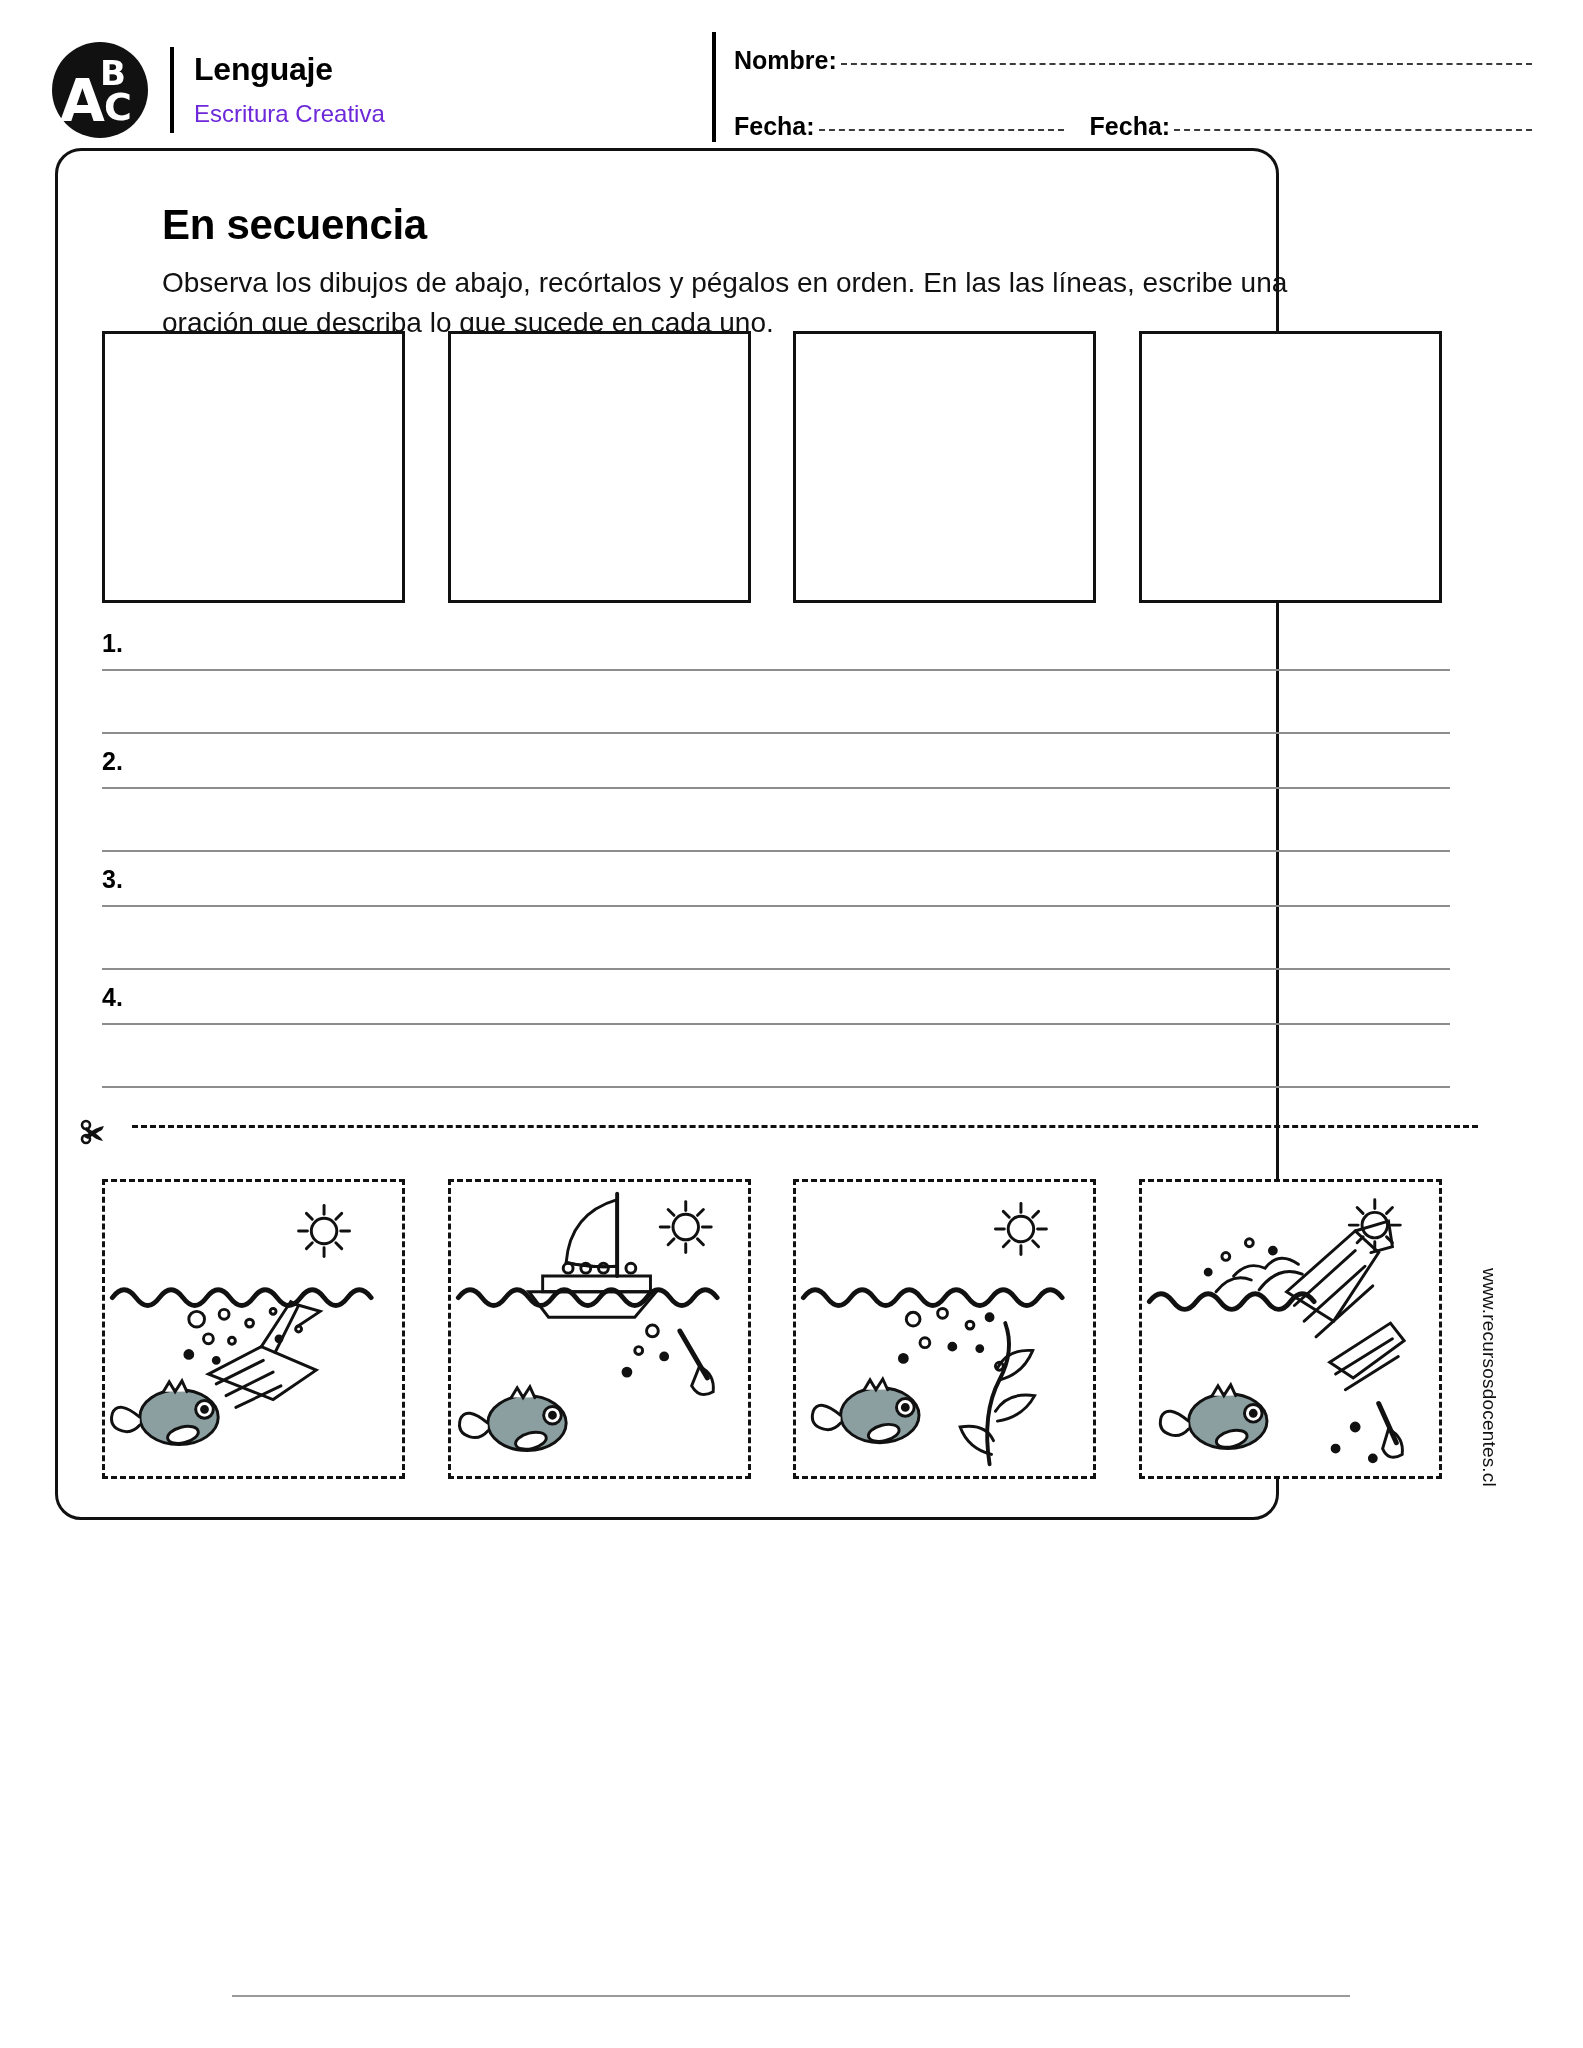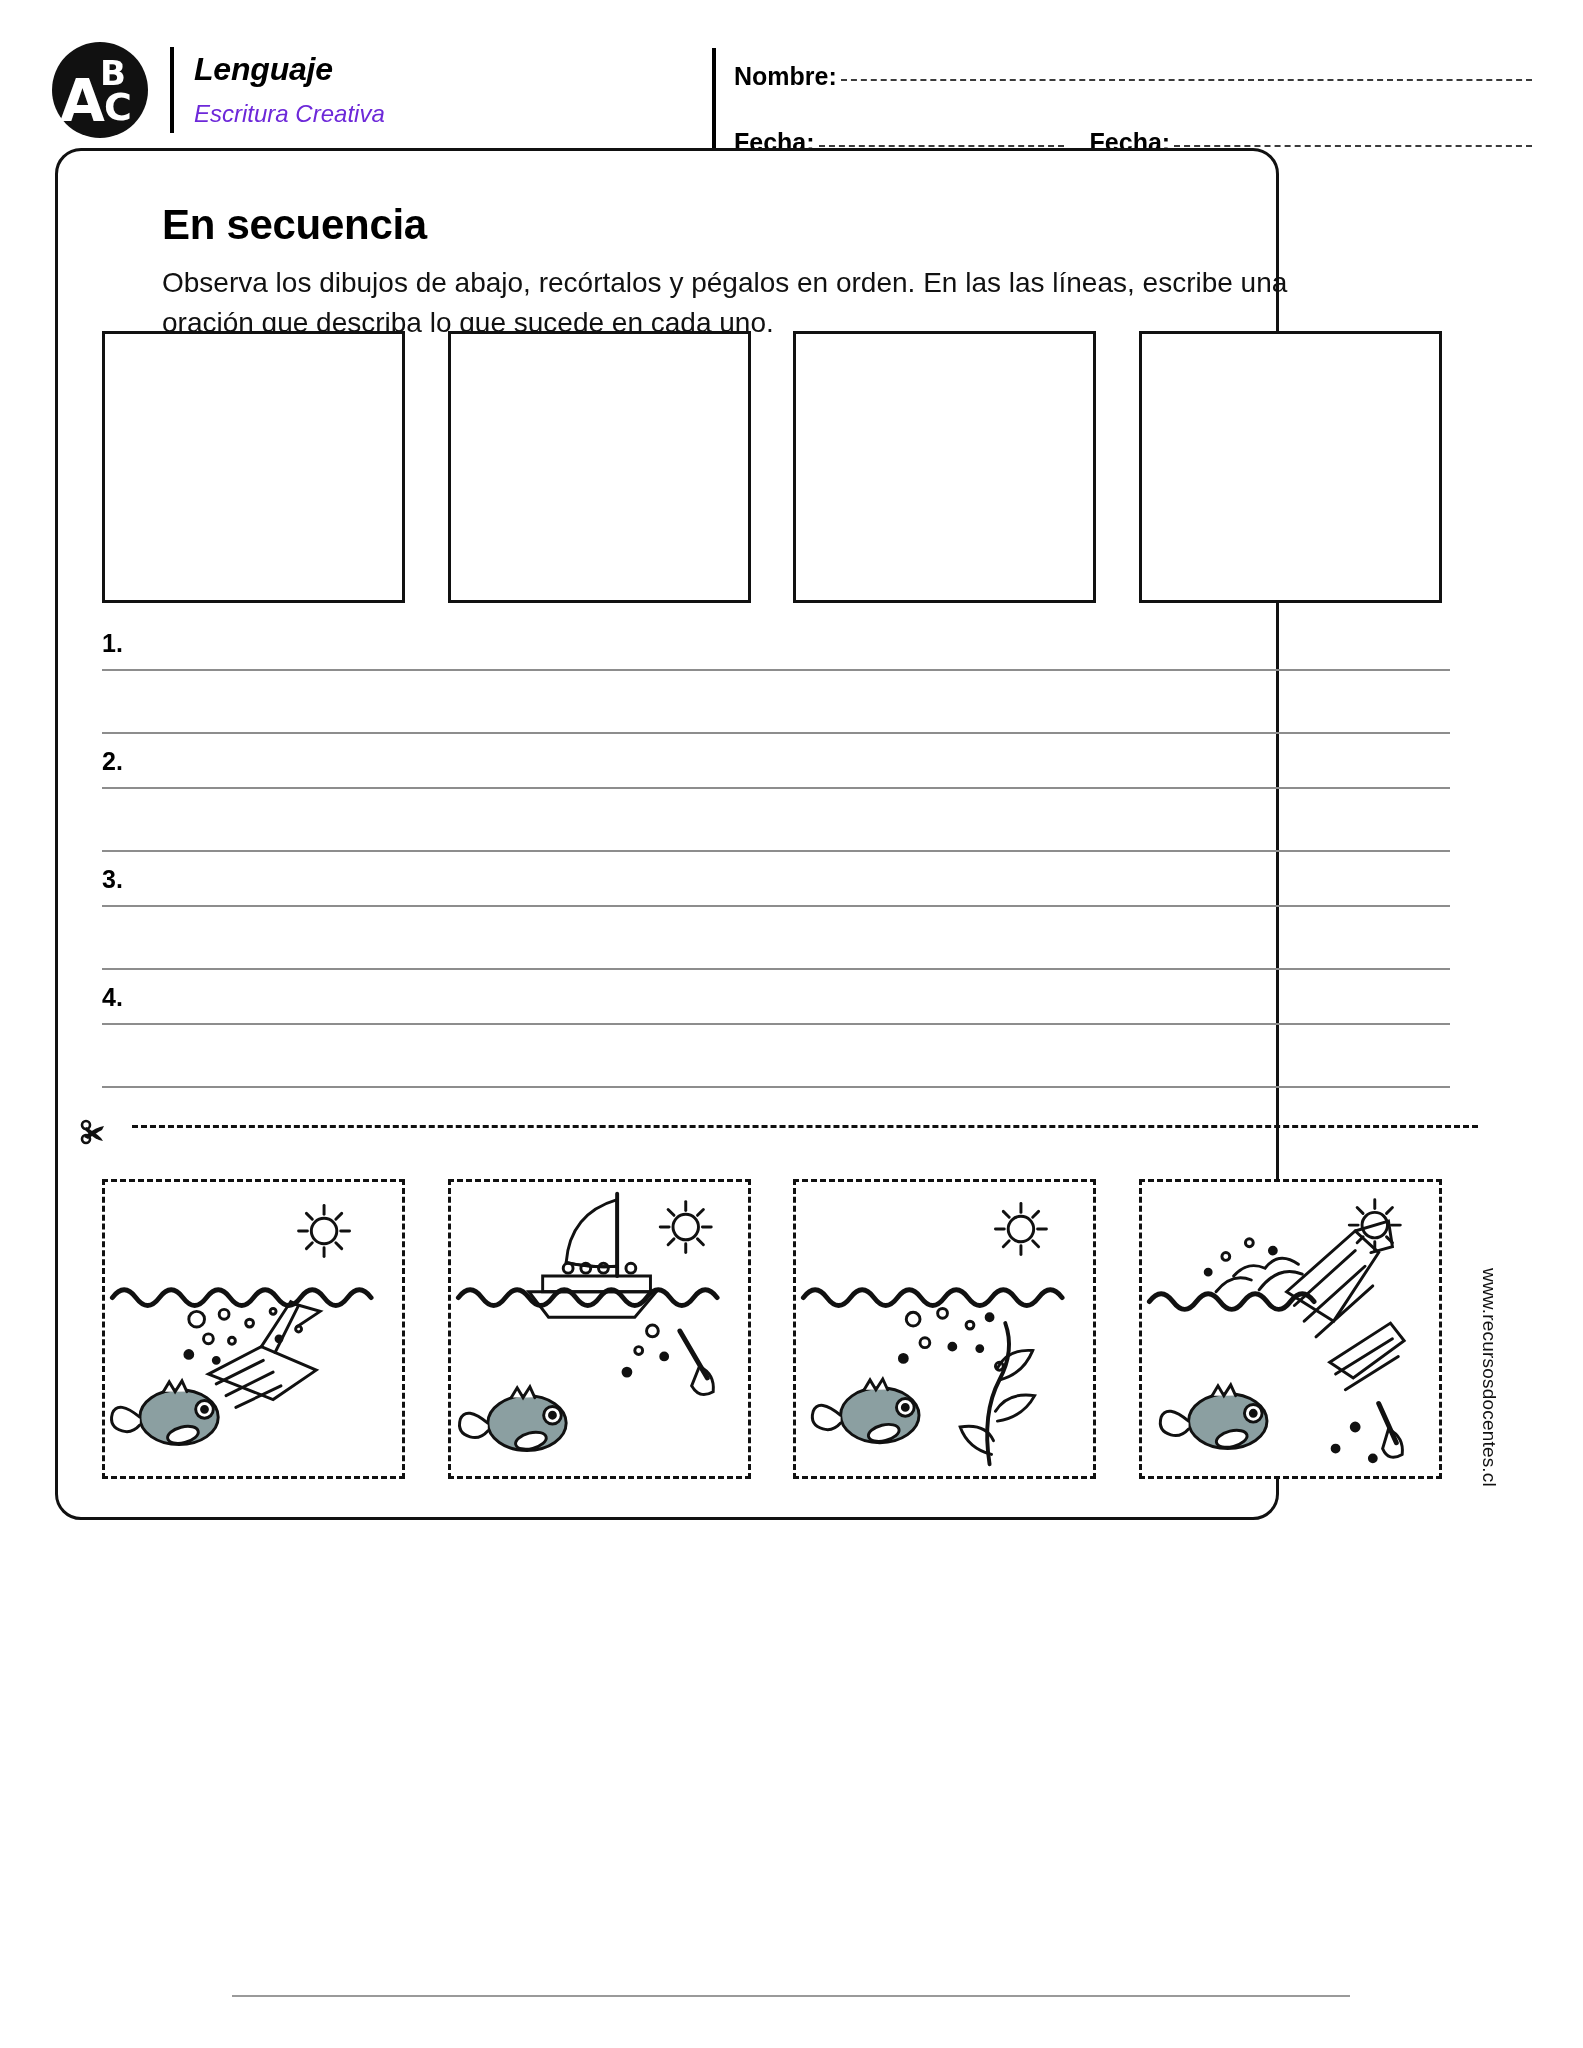--- a/index.html
+++ b/index.html
@@ -46,37 +46,37 @@
   .abc-logo .gl-b { left: 48px; top: 14px; font-size: 34px; }
   .abc-logo .gl-c { left: 52px; top: 46px; font-size: 38px; }
 
   .logo-divider {
     width: 4px;
     height: 86px;
     background: #000000;
     margin-left: 22px;
     margin-right: 20px;
   }
-  .logo-text { display: flex; flex-direction: column; justify-content: center; font-style: italic; }
+  .logo-text { display: flex; flex-direction: column; justify-content: center; }
   .logo-title {
     font-size: 32px;
     font-weight: 700;
     letter-spacing: -0.2px;
     line-height: 1.12;
   }
   .logo-sub {
     font-size: 24px;
     font-weight: 400;
     color: #6d28d9;
     margin-top: 12px;
   }
 
   .fields {
     position: absolute;
-    left: 712px; top: 48px;
+    left: 712px; top: 32px;
     width: 820px; height: 110px;
   }
   .fields-rule {
     position: absolute;
     left: 0; top: 0;
     width: 4px; height: 110px;
     background: #000000;
   }
   .field-row {
     position: absolute;

